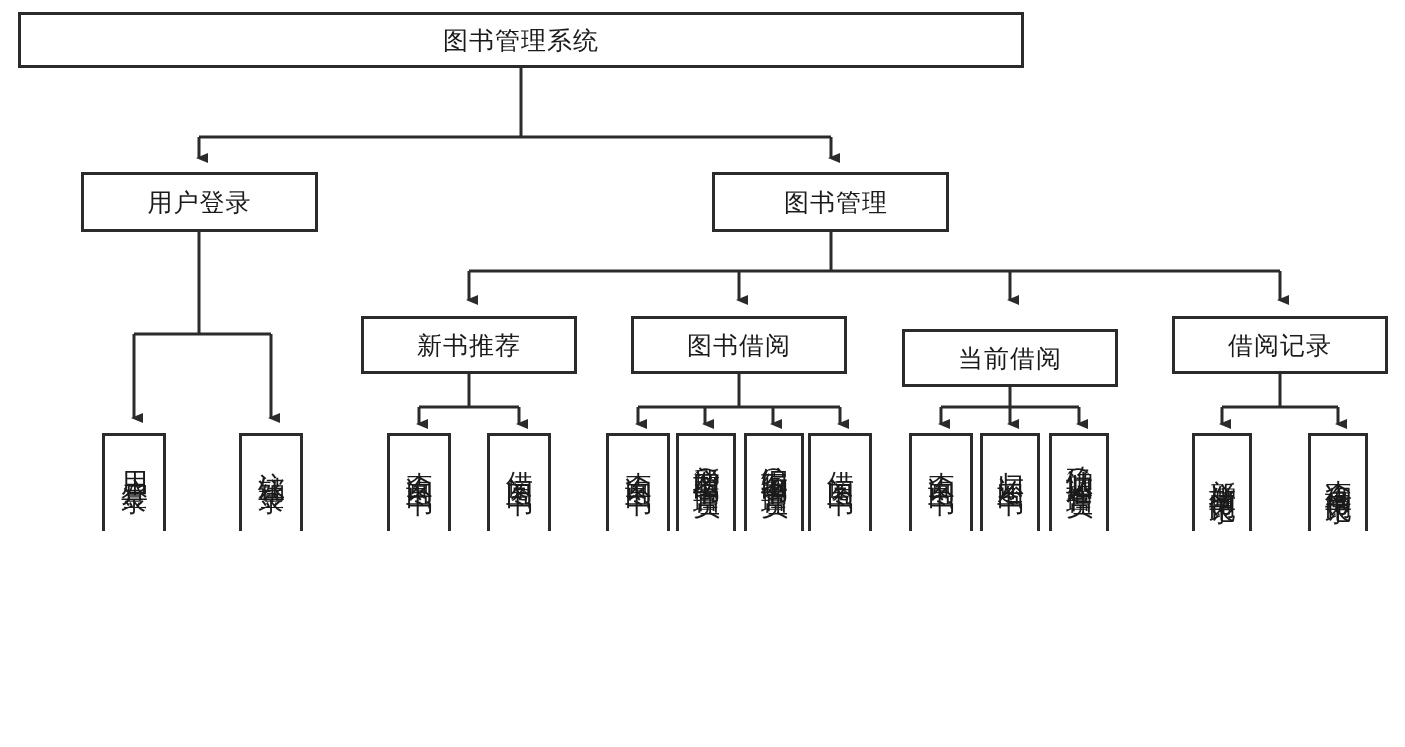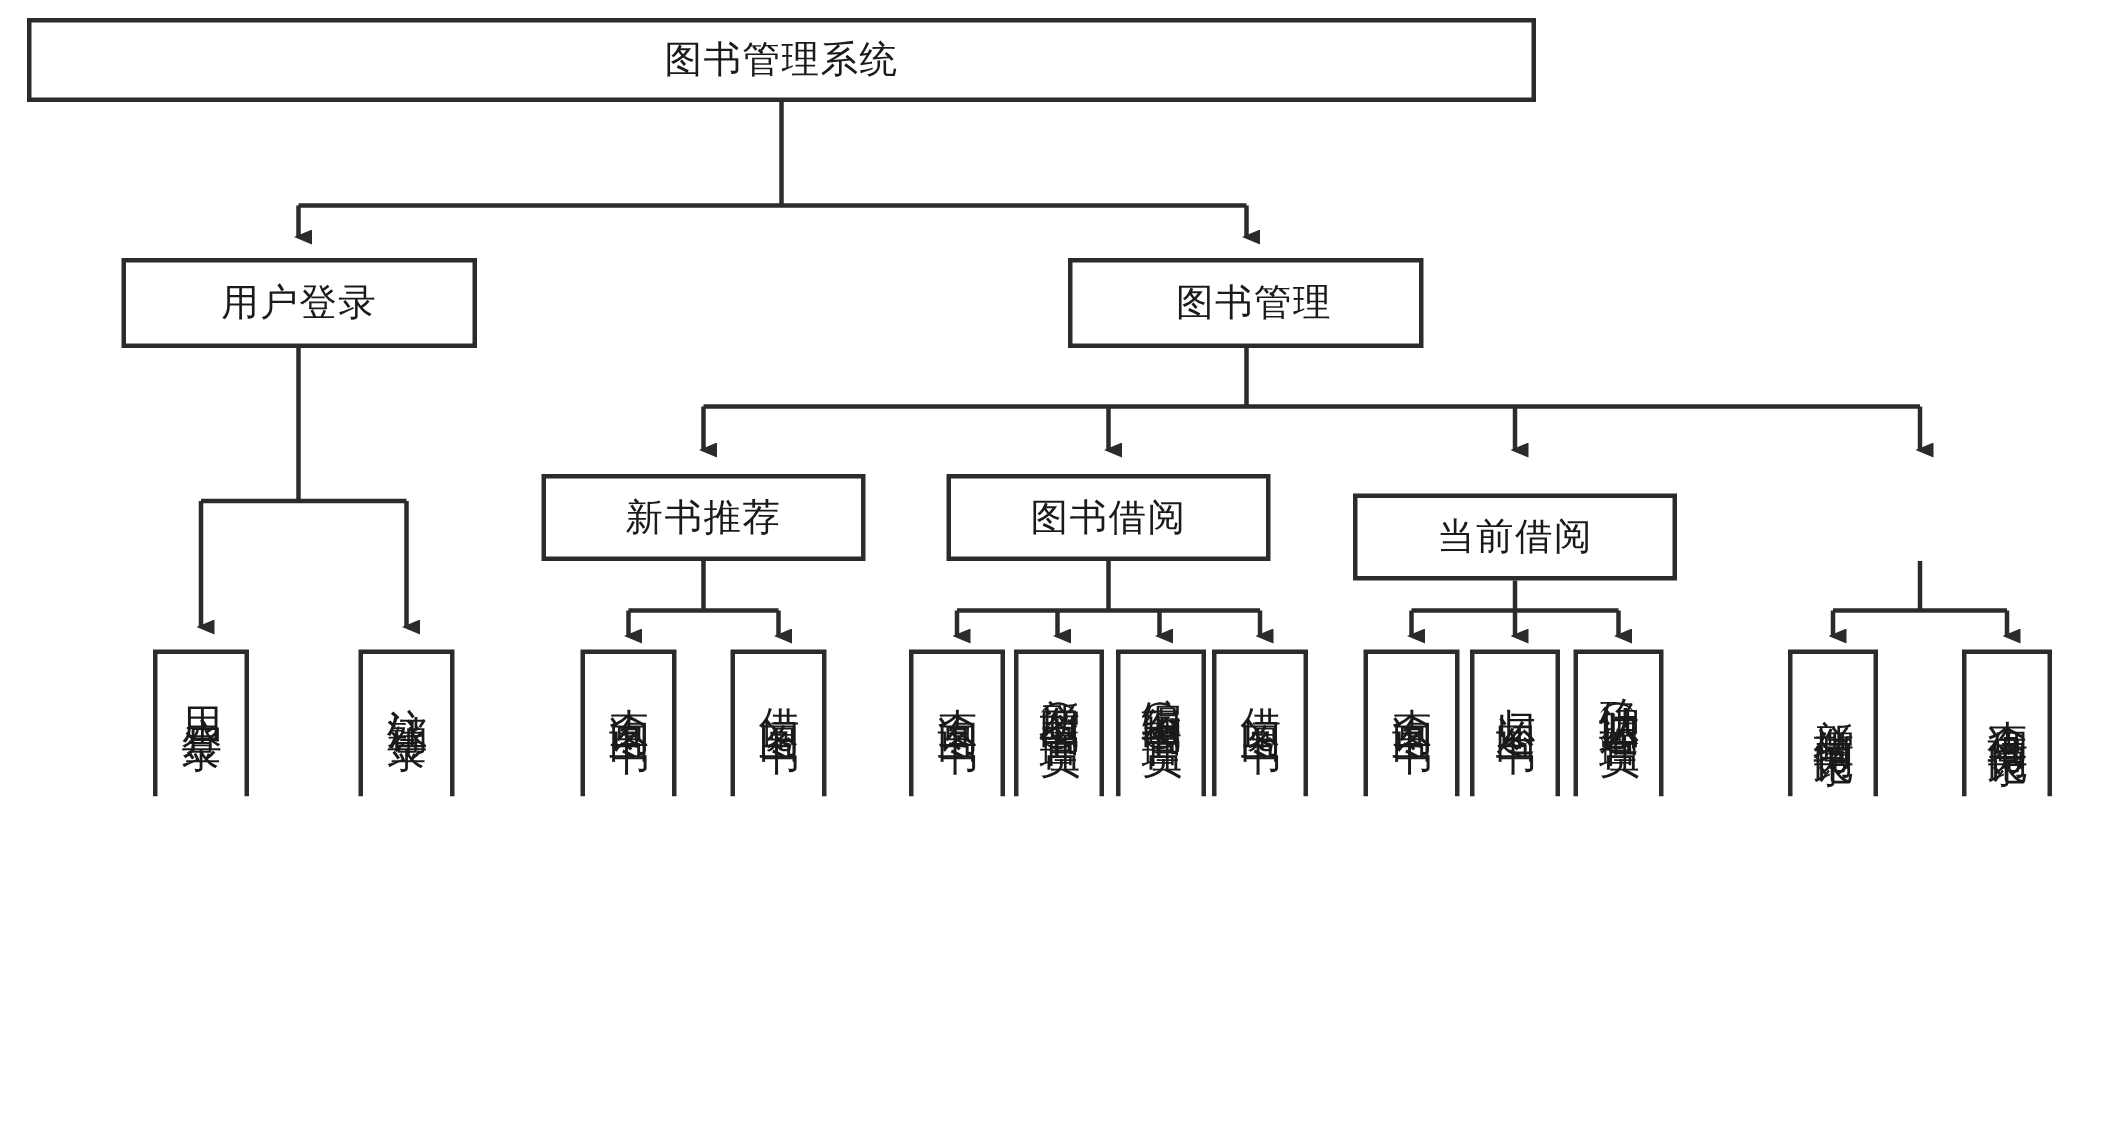--- a/index.html
+++ b/index.html
@@ -147,20 +147,23 @@
 
   <div class="node h-node" style="left:631px; top:316px; width:216px; height:58px;">
     <span class="lbl">图书借阅</span>
   </div>
   <div class="node h-node" style="left:361px; top:316px; width:216px; height:58px;">
     <span class="lbl">新书推荐</span>
   </div>
   <div class="node h-node" style="left:902px; top:316px; width:216px; height:58px;margin-top:13px;">
     <span class="lbl">当前借阅</span>
   </div>
+  <div class="node h-node" style="left:1172px; top:316px; width:216px; height:58px;">
+    <span class="lbl">借阅记录</span>
+  </div>
 
   <div class="node v-node" style="left:102px; top:433px; width:64px; height:300px;">
     <span class="lbl">用户登录</span>
   </div>
   <div class="node v-node" style="left:239px; top:433px; width:64px; height:300px;">
     <span class="lbl">注销登录</span>
   </div>
 
   <div class="node v-node" style="left:387px; top:433px; width:64px; height:300px;">
     <span class="lbl">查询图书</span>

